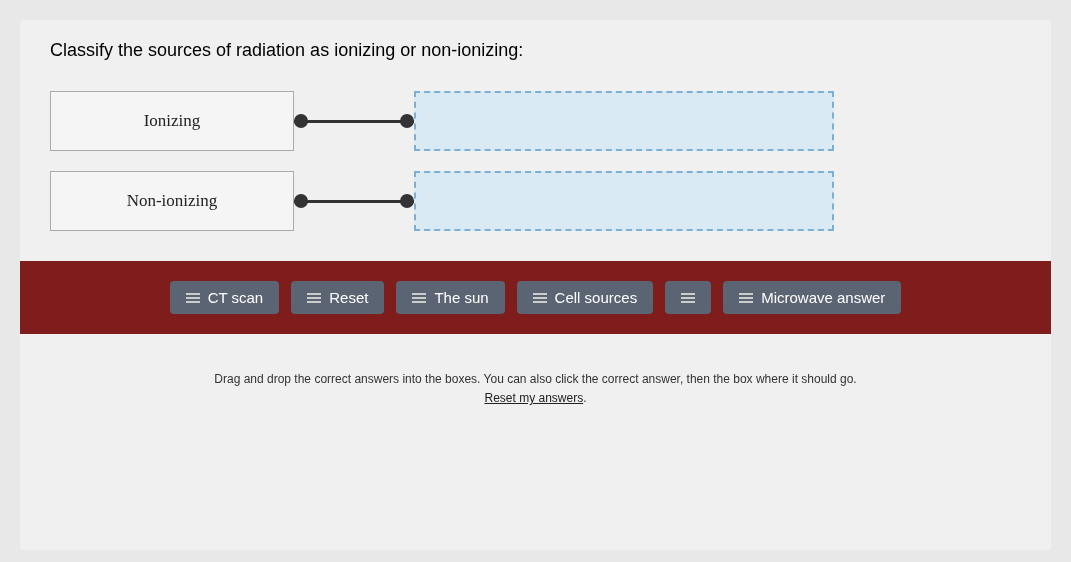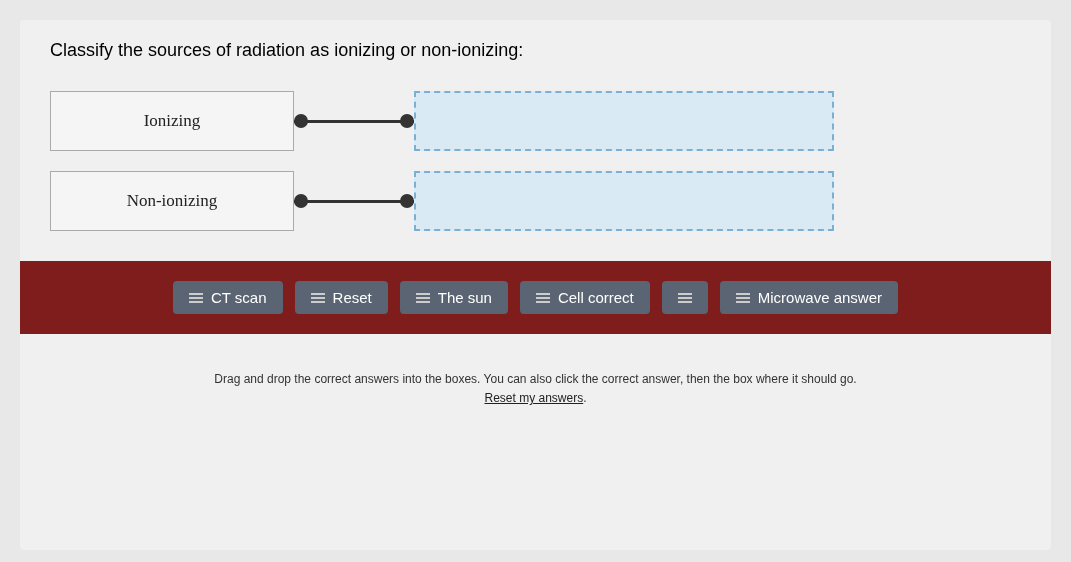--- a/index.html
+++ b/index.html
@@ -207,21 +207,21 @@
           <span></span>
         </div>
         <span>The sun</span>
       </div>
       <div class="drag-item" draggable="true">
         <div class="drag-item-icon">
           <span></span>
           <span></span>
           <span></span>
         </div>
-        <span>Cell correct</span>
+        <span>Cell sources</span>
       </div>
       <div class="drag-item" draggable="true">
         <div class="drag-item-icon">
           <span></span>
           <span></span>
           <span></span>
         </div>
       </div>
       <div class="drag-item" draggable="true">
         <div class="drag-item-icon">

